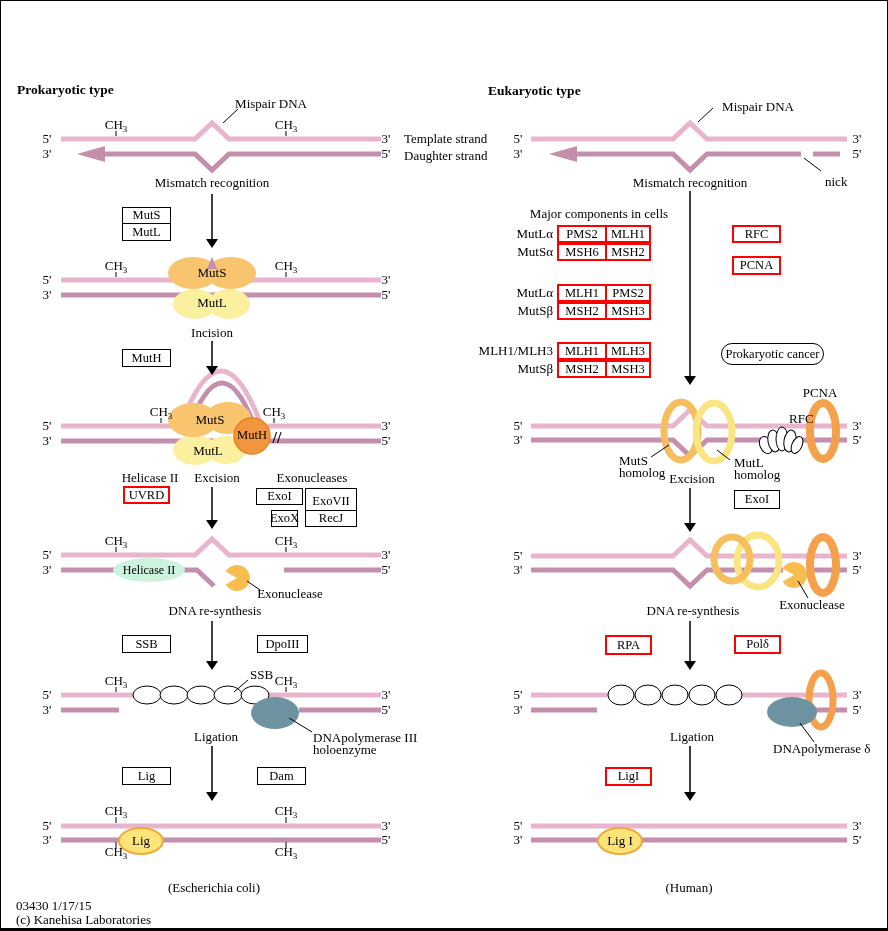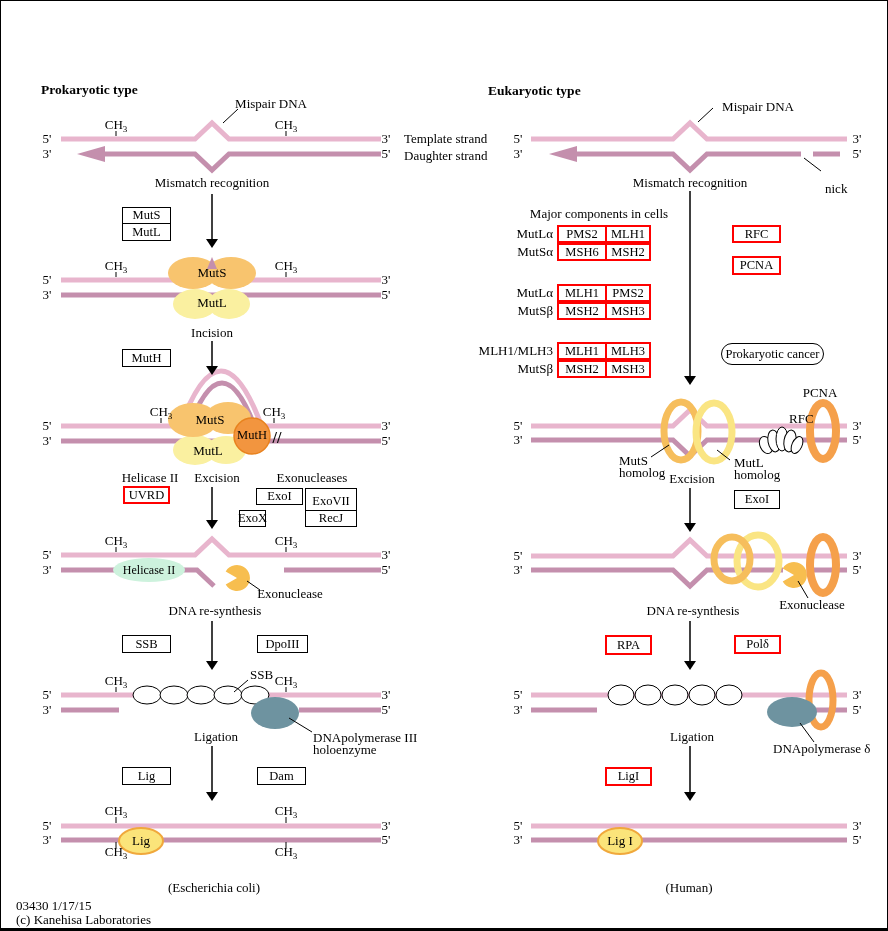--- a/index.html
+++ b/index.html
@@ -190,21 +190,21 @@
         <polygon points="683,375 695,375 689,384" stroke="none"></polygon>
     <line x1="689" y1="487" x2="689" y2="522"></line>
         <polygon points="683,522 695,522 689,531" stroke="none"></polygon>
     <line x1="689" y1="620" x2="689" y2="660"></line>
         <polygon points="683,660 695,660 689,669" stroke="none"></polygon>
     <line x1="689" y1="745" x2="689" y2="791"></line>
         <polygon points="683,791 695,791 689,800" stroke="none"></polygon>
   </g>
 </svg>
 
-<span class="lbl vc b" style="left:40px;top:89px">Prokaryotic type</span>
+<span class="lbl vc b" style="left:16px;top:89px">Prokaryotic type</span>
 <span class="lbl vc b" style="left:487px;top:90px">Eukaryotic type</span>
 
 <span class="lbl c" style="left:270px;top:103px">Mispair DNA</span>
 <span class="lbl vc" style="left:403px;top:138px">Template strand</span>
 <span class="lbl vc" style="left:403px;top:155px">Daughter strand</span>
 <span class="lbl c" style="left:211px;top:182px">Mismatch recognition</span>
 <div class="box" style="left:121px;top:206px;width:49px;height:17px">
       <span>MutS</span>
     </div>
 <div class="box" style="left:121px;top:222px;width:49px;height:18px">
@@ -225,21 +225,21 @@
       <span>UVRD</span>
     </div>
 <span class="lbl c" style="left:216px;top:477px">Excision</span>
 <span class="lbl c" style="left:311px;top:477px">Exonucleases</span>
 <div class="box" style="left:255px;top:487px;width:47px;height:17px">
       <span>ExoI</span>
     </div>
 <div class="box" style="left:304px;top:487px;width:52px;height:27px">
       <span>ExoVII</span>
     </div>
-<div class="box" style="left:238px;top:509px;width:27px;height:17px">
+<div class="box" style="left:270px;top:509px;width:27px;height:17px">
       <span>ExoX</span>
     </div>
 <div class="box" style="left:304px;top:509px;width:52px;height:17px">
       <span>RecJ</span>
     </div>
 <span class="lbl c sm" style="left:148px;top:569px">Helicase II</span>
 <span class="lbl c" style="left:289px;top:593px">Exonuclease</span>
 <span class="lbl c" style="left:214px;top:610px">DNA re-synthesis</span>
 <div class="box" style="left:121px;top:634px;width:49px;height:18px">
       <span>SSB</span>
@@ -254,21 +254,21 @@
 <div class="box" style="left:121px;top:766px;width:49px;height:18px">
       <span>Lig</span>
     </div>
 <div class="box" style="left:256px;top:766px;width:49px;height:18px">
       <span>Dam</span>
     </div>
 <span class="lbl c" style="left:140px;top:840px">Lig</span>
 <span class="lbl c" style="left:213px;top:887px">(Escherichia coli)</span>
 
 <span class="lbl c" style="left:757px;top:106px">Mispair DNA</span>
-<span class="lbl vc" style="left:824px;top:188px">nick</span>
+<span class="lbl vc" style="left:824px;top:181px">nick</span>
 <span class="lbl c" style="left:689px;top:182px">Mismatch recognition</span>
 <span class="lbl c" style="left:598px;top:213px">Major components in cells</span>
 
 <span class="lbl rt" style="left:552px;top:233px">MutLα</span>
 <div class="box rbox" style="left:556px;top:224px;width:50px;height:18px">
       <span>PMS2</span>
     </div>
 <div class="box rbox" style="left:604px;top:224px;width:46px;height:18px">
       <span>MLH1</span>
     </div>

